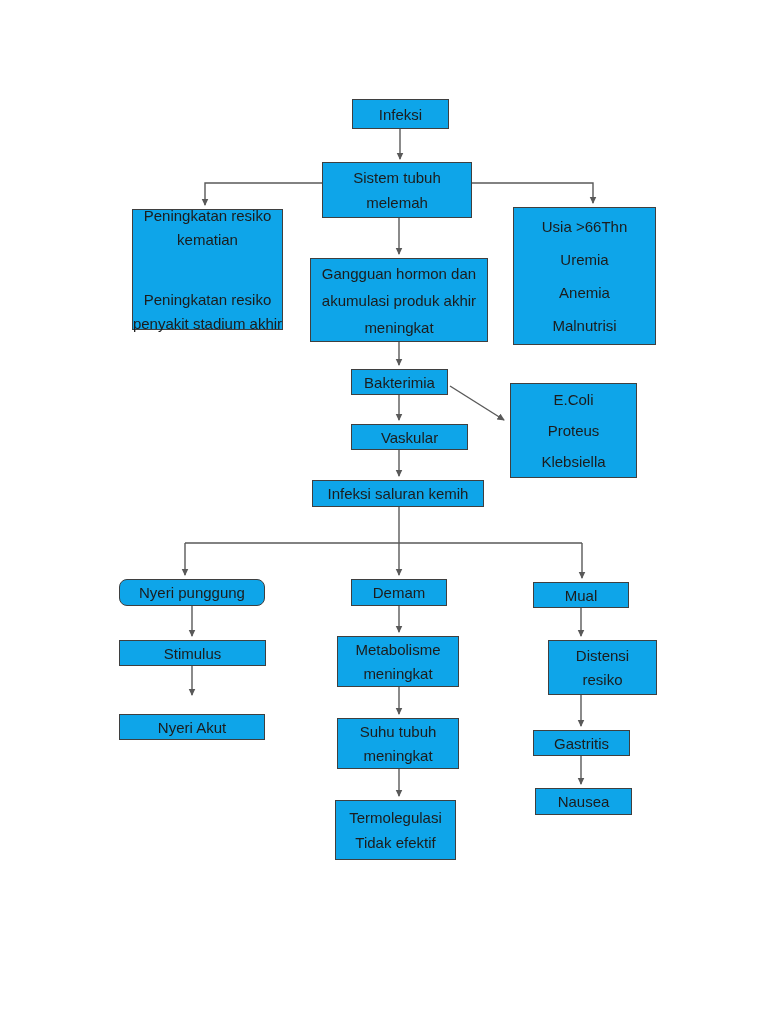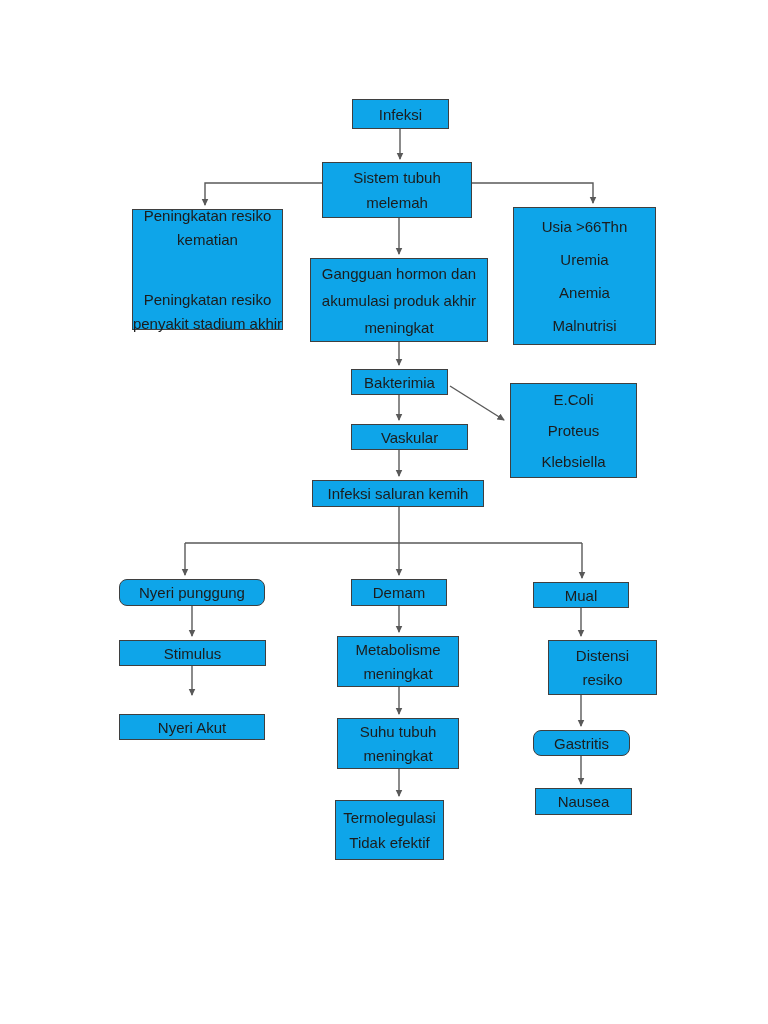--- a/index.html
+++ b/index.html
@@ -49,24 +49,24 @@
   .b-bakterimia   { left: 351px; top: 369px; width:  97px; height:  26px; }
   .b-bakteri      { left: 510px; top: 383px; width: 127px; height:  95px; line-height: 31px; }
   .b-vaskular     { left: 351px; top: 424px; width:  117px; height:  26px; }
   .b-isk          { left: 312px; top: 480px; width: 172px; height:  27px; }
   .b-nyeri-punggung { left: 119px; top: 579px; width: 146px; height: 27px; border-radius: 8px; }
   .b-stimulus     { left: 119px; top: 640px; width: 147px; height:  26px; }
   .b-nyeri-akut   { left: 119px; top: 699px; width: 146px; height:  26px; margin-top: 15px; }
   .b-demam        { left: 351px; top: 579px; width:  96px; height:  27px; }
   .b-metabolisme  { left: 337px; top: 636px; width: 122px; height:  51px; line-height: 24px; }
   .b-suhu         { left: 337px; top: 718px; width: 122px; height:  51px; line-height: 24px; }
-  .b-termo        { left: 335px; top: 800px; width: 109px; height:  60px; line-height: 22px; gap: 3px; }
+  .b-termo        { left: 335px; top: 800px; width: 121px; height:  60px; line-height: 22px; gap: 3px; }
   .b-mual         { left: 533px; top: 582px; width:  96px; height:  26px; }
   .b-distensi     { left: 548px; top: 640px; width: 109px; height:  55px; line-height: 24px; justify-content: center; }
-  .b-gastritis    { left: 533px; top: 730px; width:  97px; height:  26px; border-radius: 8px; }
+  .b-gastritis    { left: 533px; top: 730px; width:  97px; height:  26px; }
   .b-nausea       { left: 535px; top: 788px; width:  97px; height:  27px; }
 </style>
 </head>
 <body>
 
 <div class="page">
 
   <svg class="connector-layer" width="768" height="1024" viewBox="0 0 768 1024" xmlns="http://www.w3.org/2000/svg">
     <defs>
       <marker id="arrow" markerWidth="8" markerHeight="8" refX="6.5" refY="3.5" orient="auto" markerUnits="userSpaceOnUse">

